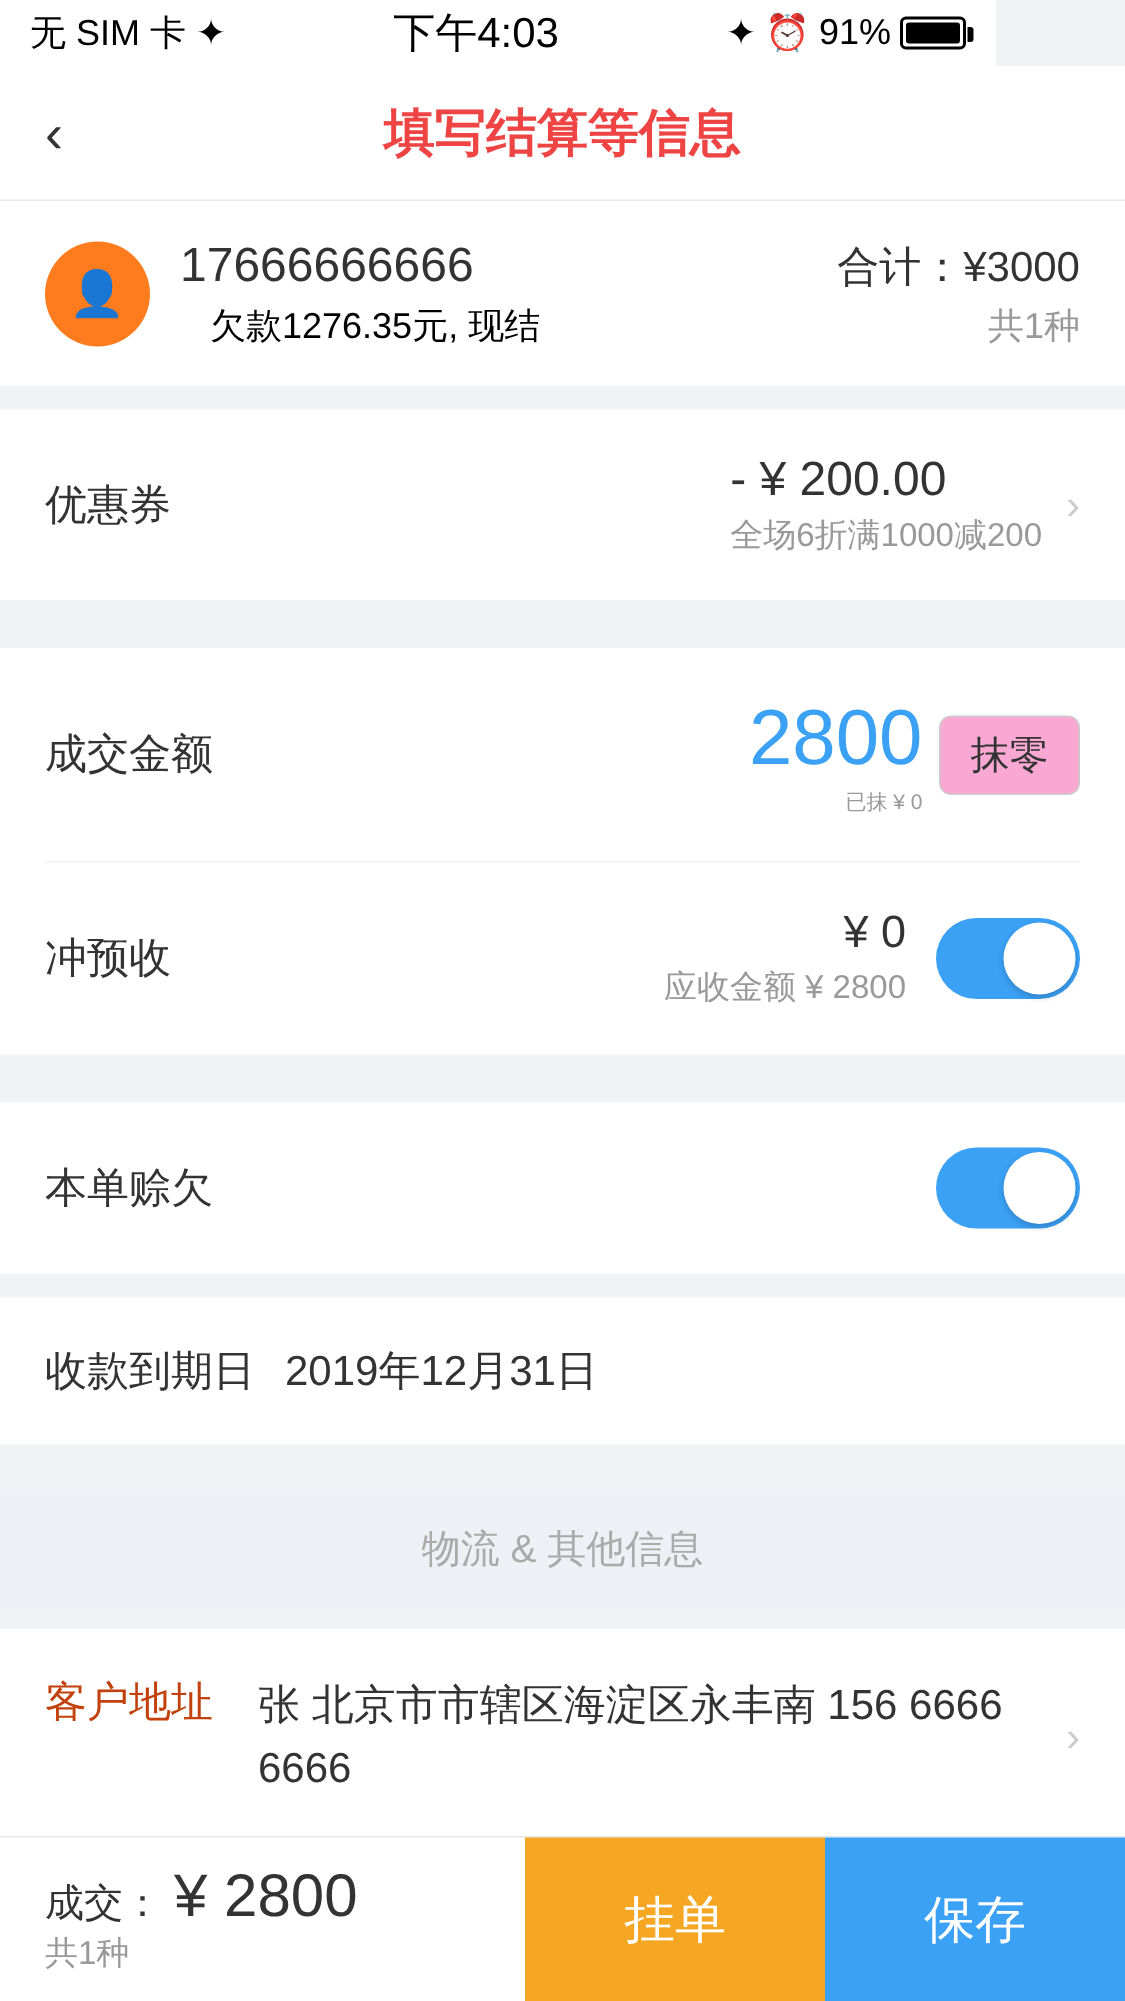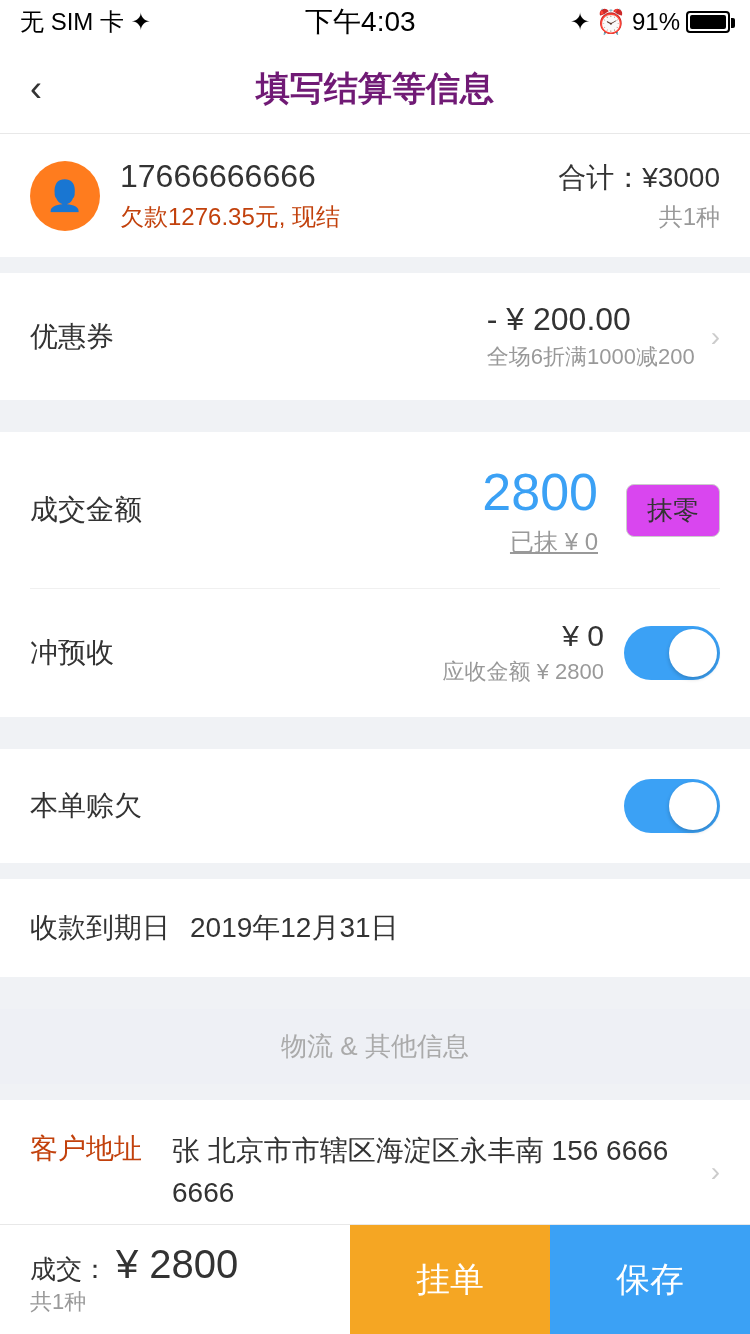--- a/index.html
+++ b/index.html
@@ -9,21 +9,21 @@
       min-height: 1334px;
       font-family: -apple-system, 'PingFang SC', 'Helvetica Neue', Arial, sans-serif;
       background: #f0f2f5;
       font-size: 28px;
       color: #333;
       position: relative;
     }
 
     
     .status-bar {
-      width: 750px;
+      width: 664px;
       height: 44px;
       background: #fff;
       display: flex;
       align-items: center;
       justify-content: space-between;
       padding: 0 20px;
       font-size: 24px;
       color: #000;
     }
     .status-bar-left { display: flex; align-items: center; gap: 10px; }
@@ -55,21 +55,21 @@
       color: #333;
       cursor: pointer;
       width: 60px;
     }
     .nav-title {
       position: absolute;
       left: 50%;
       transform: translateX(-50%);
       font-size: 34px;
       font-weight: 600;
-      color: #701a75;
+      color: #ef4444;
     }
 
     
     .content {
       width: 750px;
       padding-bottom: 130px;
     }
 
     
     .card {
@@ -86,21 +86,21 @@
       justify-content: space-between;
       margin-bottom: 16px;
     }
     .customer-left { display: flex; align-items: center; gap: 20px; }
     .avatar {
       width: 70px; height: 70px; border-radius: 50%; background: #ff7c1e;
       display: flex; align-items: center; justify-content: center; font-size: 30px; color: #fff; flex-shrink: 0;
     }
     .customer-info { display: flex; flex-direction: column; }
     .customer-phone { font-size: 32px; font-weight: 500; color: #333; }
-    .customer-debt { font-size: 24px; color: #c2410c; margin-top: 6px; }
+    .customer-debt { font-size: 24px; color: #000000; margin-top: 6px; margin-left: 20px; }
     .customer-right { text-align: right; }
     .customer-total { font-size: 28px; color: #333; }
     .customer-count { font-size: 24px; color: #999; margin-top: 4px; }
 
     
     .coupon-row {
       background: #fff;
       padding: 28px 30px;
       display: flex;
       align-items: center;
@@ -124,30 +124,30 @@
     }
     .amount-row {
       display: flex;
       align-items: center;
       justify-content: space-between;
       padding: 30px 0;
       border-bottom: 1px solid #f0f0f0;
     }
     .amount-row:last-child { border-bottom: none; }
     .amount-label { font-size: 28px; color: #333; }
-    .amount-right { display: flex; align-items: center; gap: 28px; }
+    .amount-right { display: flex; align-items: center; gap: 11px; }
     .amount-value { font-size: 52px; color: #3ba1f5; font-weight: 500; }
-    .amount-erased { font-size: 24px; color: #999; text-align: right; margin-top: 4px; text-decoration: underline; }
+    .amount-erased { font-size: 14px; color: #999; text-align: right; margin-top: 4px; }
     .btn-round-zero {
       border: 1px solid #ccc;
       border-radius: 8px;
       padding: 8px 20px;
       font-size: 26px;
       color: #333;
-      background: #d946ef;
+      background: #f9a8d4;
       cursor: pointer;
       white-space: nowrap;
     }
 
     
     .prepay-row {
       display: flex;
       align-items: center;
       justify-content: space-between;
       padding: 30px 0;

